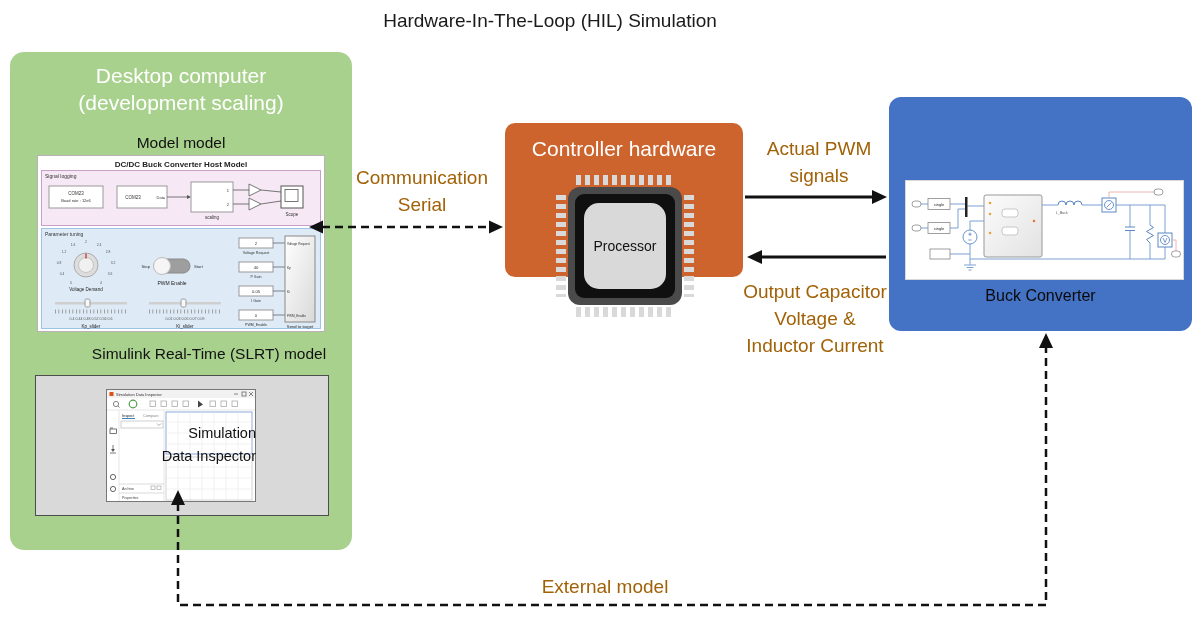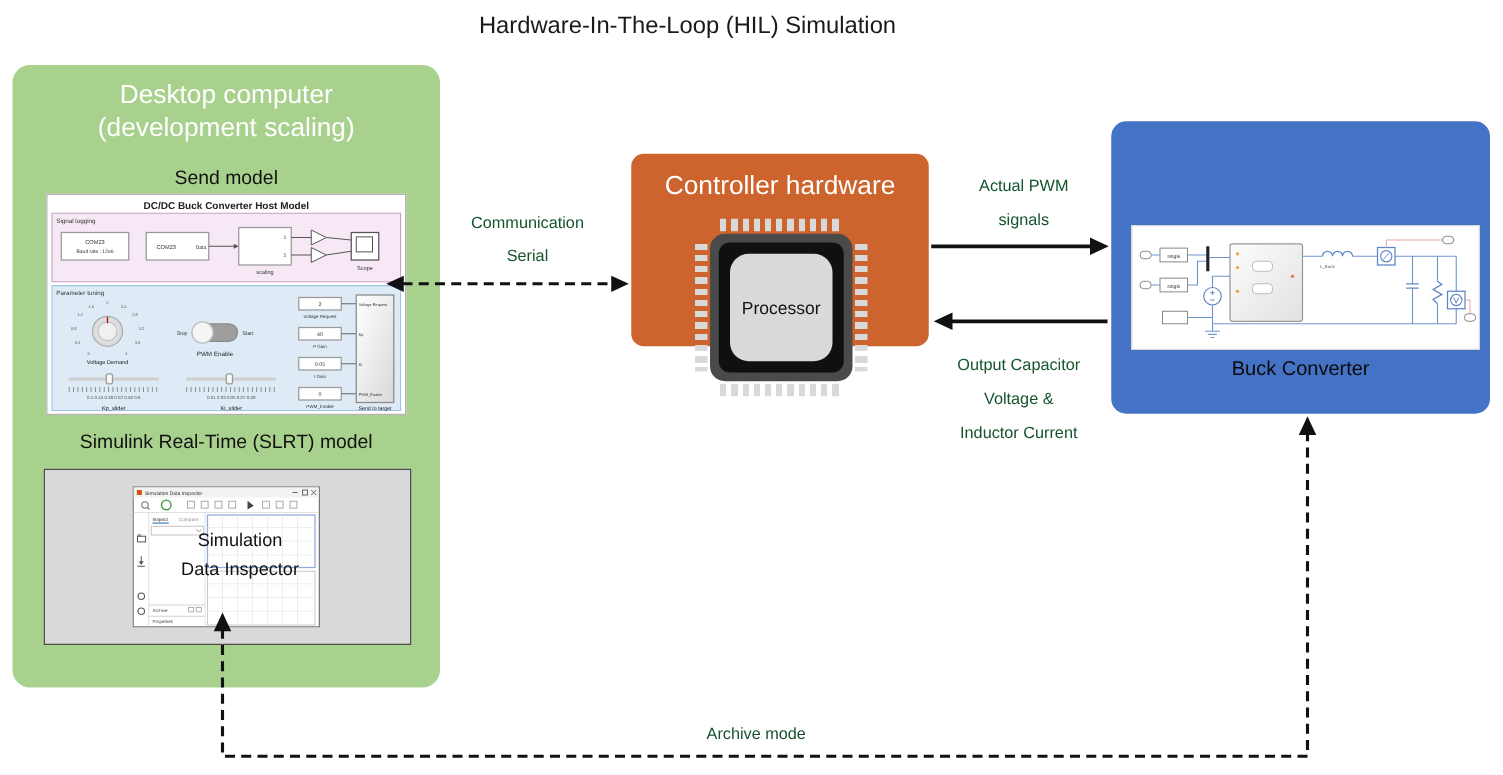--- a/index.html
+++ b/index.html
@@ -8,58 +8,58 @@
   .abs{position:absolute;}
   #diagram-title{left:245px;top:10px;width:610px;font-size:19px;color:#1a1a1a;text-align:center;}
 
   
   #green-block{left:10px;top:52px;width:342px;height:498px;background:#A9D18E;border-radius:14px;}
   .blk-line{position:absolute;left:0;width:100%;text-align:center;font-size:21px;color:#fff;}
   .dark-label{position:absolute;left:0;width:100%;text-align:center;font-size:15.5px;color:#111;}
   #host-box{position:absolute;left:27px;top:103px;width:286px;height:175px;background:#fff;border:1px solid #b9b0ba;}
   #host-title{position:absolute;left:0;top:4px;width:100%;text-align:center;font-size:8px;font-weight:bold;color:#222;}
   #slrt-box{position:absolute;left:25px;top:323px;width:292px;height:139px;background:#D9D9D9;border:1.5px solid #4d4d4d;}
-  #sdi-overlay{position:absolute;left:70px;top:46px;width:150px;text-align:center;font-size:14.5px;line-height:23px;color:#111;margin-left:11px;}
+  #sdi-overlay{position:absolute;left:70px;top:46px;width:150px;text-align:right;font-size:14.5px;line-height:23px;color:#111;}
 
   
   #orange-block{left:505px;top:123px;width:238px;height:154px;background:#CD642D;border-radius:10px;}
   .pins{position:absolute;}
   .pins-h{height:10px;background:repeating-linear-gradient(to right,#D9D9D9 0 5px,transparent 5px 9px);}
   .pins-v{width:10px;background:repeating-linear-gradient(to bottom,#D9D9D9 0 5px,transparent 5px 9px);}
   #chip-outer{position:absolute;left:63px;top:64px;width:114px;height:118px;background:#4a4a4a;border-radius:12px;}
   #chip-black{position:absolute;left:7px;top:7px;right:7px;bottom:7px;background:#101010;border-radius:9px;}
   #chip-center{position:absolute;left:9px;top:9px;right:9px;bottom:9px;background:#D9D9D9;border-radius:15px;
                display:flex;align-items:center;justify-content:center;font-size:14px;color:#111;}
 
   
   #blue-block{left:889px;top:97px;width:303px;height:234px;background:#4472C4;border-radius:12px;}
   #circuit-box{position:absolute;left:16px;top:83px;width:277px;height:98px;background:#fff;border:1px solid #d8d8d8;}
   #buck-caption{position:absolute;left:0;top:190px;width:100%;text-align:center;font-size:16px;color:#0a0a0a;}
 
   
-  .arrow-label{position:absolute;text-align:center;font-size:13px;line-height:27px;color:#14532d;}
+  .arrow-label{position:absolute;text-align:center;font-size:19px;line-height:27px;color:#a16207;}
   #serial-label{left:351px;top:164px;width:142px;}
   #pwm-label{left:748px;top:135px;width:142px;}
   #feedback-label{left:723px;top:278px;width:184px;}
   #external-label{left:505px;top:573px;width:200px;}
 
   #arrow-layer{position:absolute;left:0;top:0;width:1202px;height:620px;pointer-events:none;z-index:20;}
   svg text{font-family:"Liberation Sans",sans-serif;}
 </style>
 </head>
 <body>
 
 <div id="canvas">
 
   <div id="diagram-title" class="abs">Hardware-In-The-Loop (HIL) Simulation</div>
 
   <div id="green-block" class="abs">
     <div class="blk-line" style="top:12px;">Desktop computer</div>
     <div class="blk-line" style="top:39px;">(development scaling)</div>
-    <div class="dark-label" style="top:82px;">Send model</div>
+    <div class="dark-label" style="top:82px;">Model model</div>
 
     <div id="host-box">
       <div id="host-title">DC/DC Buck Converter Host Model</div>
 
       <svg class="abs" style="left:3px;top:14px;" width="280" height="56" viewBox="0 0 280 56">
         <rect x="0.5" y="0.5" width="279" height="55" fill="#F6E9F5" stroke="#C9A0C5"></rect>
         <text x="4" y="8" font-size="5" fill="#333">Signal logging</text>
         <g>
           <rect x="8" y="16" width="54" height="22" fill="#fff" stroke="#999"></rect>
           <text x="35" y="25" font-size="4.5" fill="#333" text-anchor="middle">COM23</text>
@@ -166,21 +166,21 @@
           <rect x="244" y="8" width="30" height="86" fill="url(#gradSend)" stroke="#888"></rect>
           <text x="246" y="16.5" font-size="3.1" fill="#333">Voltage Request</text>
           <text x="246" y="40.5" font-size="3.1" fill="#333">Kp</text>
           <text x="246" y="64.5" font-size="3.1" fill="#333">Ki</text>
           <text x="246" y="88.5" font-size="3.1" fill="#333">PWM_Enable</text>
           <text x="259" y="100" font-size="4.2" fill="#222" text-anchor="middle">Send to target</text>
         </g>
       </svg>
     </div>
 
-    <div class="dark-label" style="top:293px;">Simulink Real-Time (SLRT) model</div>
+    <div class="dark-label" style="top:293px;padding-left:28px;">Simulink Real-Time (SLRT) model</div>
 
     <div id="slrt-box">
       <svg class="abs" style="left:70px;top:13px;" width="150" height="113" viewBox="0 0 150 113">
         <rect x="0.5" y="0.5" width="149" height="112" fill="#fff" stroke="#777"></rect>
         <g>
           <rect x="1" y="1" width="148" height="8" fill="#F2F2F2"></rect>
           <rect x="3.5" y="3" width="4" height="4" fill="#D95319"></rect>
           <text x="10" y="6.8" font-size="4" fill="#333">Simulation Data Inspector</text>
           <line x1="128" y1="5" x2="132" y2="5" stroke="#666" stroke-width="0.8"></line>
           <rect x="136" y="3" width="4" height="4" fill="none" stroke="#666" stroke-width="0.8"></rect>
@@ -384,21 +384,21 @@
   </div>
   <div id="pwm-label" class="arrow-label">
     <div>Actual PWM</div>
     <div>signals</div>
   </div>
   <div id="feedback-label" class="arrow-label">
     <div>Output Capacitor</div>
     <div>Voltage &amp;</div>
     <div>Inductor Current</div>
   </div>
-  <div id="external-label" class="arrow-label">Archive mode</div>
+  <div id="external-label" class="arrow-label">External model</div>
 
   <svg id="arrow-layer">
     <g>
       <line x1="322" y1="227" x2="491" y2="227" stroke="#111" stroke-width="2.5" stroke-dasharray="8 5"></line>
       <polygon points="309,227 323,220.5 323,233.5" fill="#111"></polygon>
       <polygon points="503,227 489,220.5 489,233.5" fill="#111"></polygon>
     </g>
     <g>
       <line x1="745" y1="197" x2="875" y2="197" stroke="#111" stroke-width="3"></line>
       <polygon points="887,197 872,190 872,204" fill="#111"></polygon>

